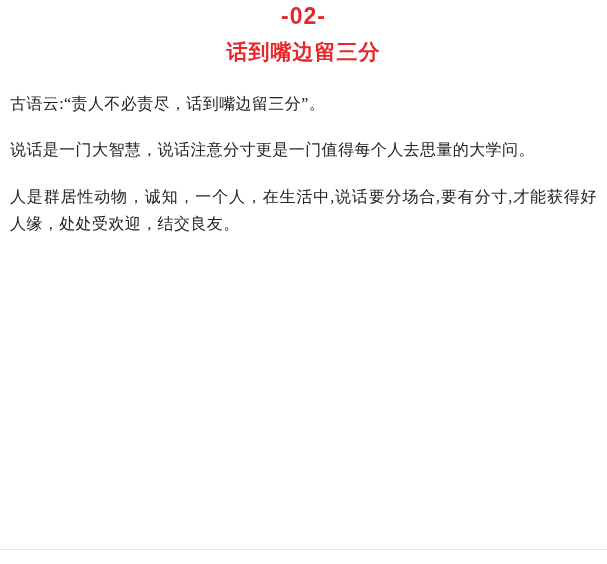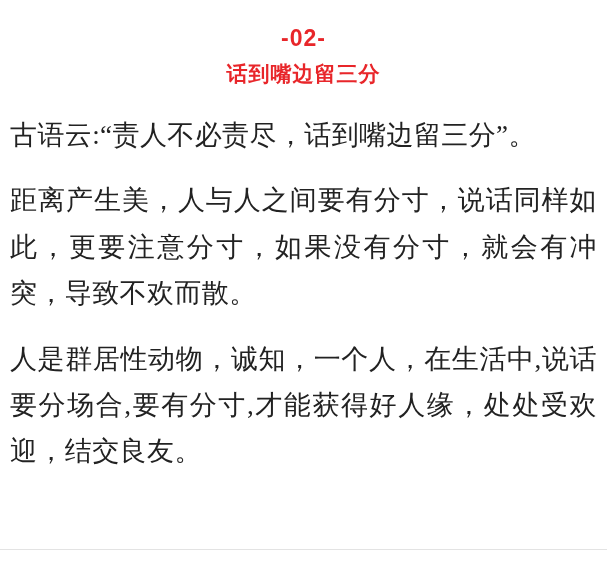--- a/index.html
+++ b/index.html
@@ -11,21 +11,21 @@
     height: 564px;
     background: #ffffff;
     font-family: "Liberation Serif", "DejaVu Serif", serif;
     overflow: hidden;
   }
   .page {
     position: relative;
     width: 607px;
     height: 564px;
     box-sizing: border-box;
-    padding: 22px 10px 0 10px;
+    padding: 0 10px 0 10px;
     background: #ffffff;
   }
   .heading {
     text-align: center;
     color: #e8262a;
     font-weight: bold;
     line-height: 1.45;
   }
   .heading-number {
     font-size: 23px;
@@ -36,21 +36,21 @@
     font-size: 21px;
     letter-spacing: 1px;
     margin-top: 4px;
     font-family: "Liberation Sans", "DejaVu Sans", sans-serif;
   }
   .body-text {
     margin-top: 22px;
   }
   .para {
     color: #222222;
-    font-size: 27px;
+    font-size: 16px;
     line-height: 1.72;
     letter-spacing: 0.4px;
     margin: 0 0 19px 0;
     text-align: justify;
     font-family: "Liberation Serif", "DejaVu Serif", serif;
   }
   .para:last-child {
     margin-bottom: 13px;
   }
   .footer-rule {
@@ -68,18 +68,18 @@
 
 <div class="page">
 
   <div class="heading">
     <div class="heading-number">-02-</div>
     <div class="heading-title">话到嘴边留三分</div>
   </div>
 
   <div class="body-text">
     <p class="para">古语云:“责人不必责尽，话到嘴边留三分”。</p>
-    <p class="para">距离产生美，人与人之间要有分寸，说话同样如此，更要注意分寸，如果没有分寸，就会有冲突，导致不欢而散。</p>
+    <p class="para">说话是一门大智慧，说话注意分寸更是一门值得每个人去思量的大学问。</p>
     <p class="para">人是群居性动物，诚知，一个人，在生活中,说话要分场合,要有分寸,才能获得好人缘，处处受欢迎，结交良友。</p>
   </div>
 
   <div class="footer-rule"></div>
 </div>
 
 </body></html>

